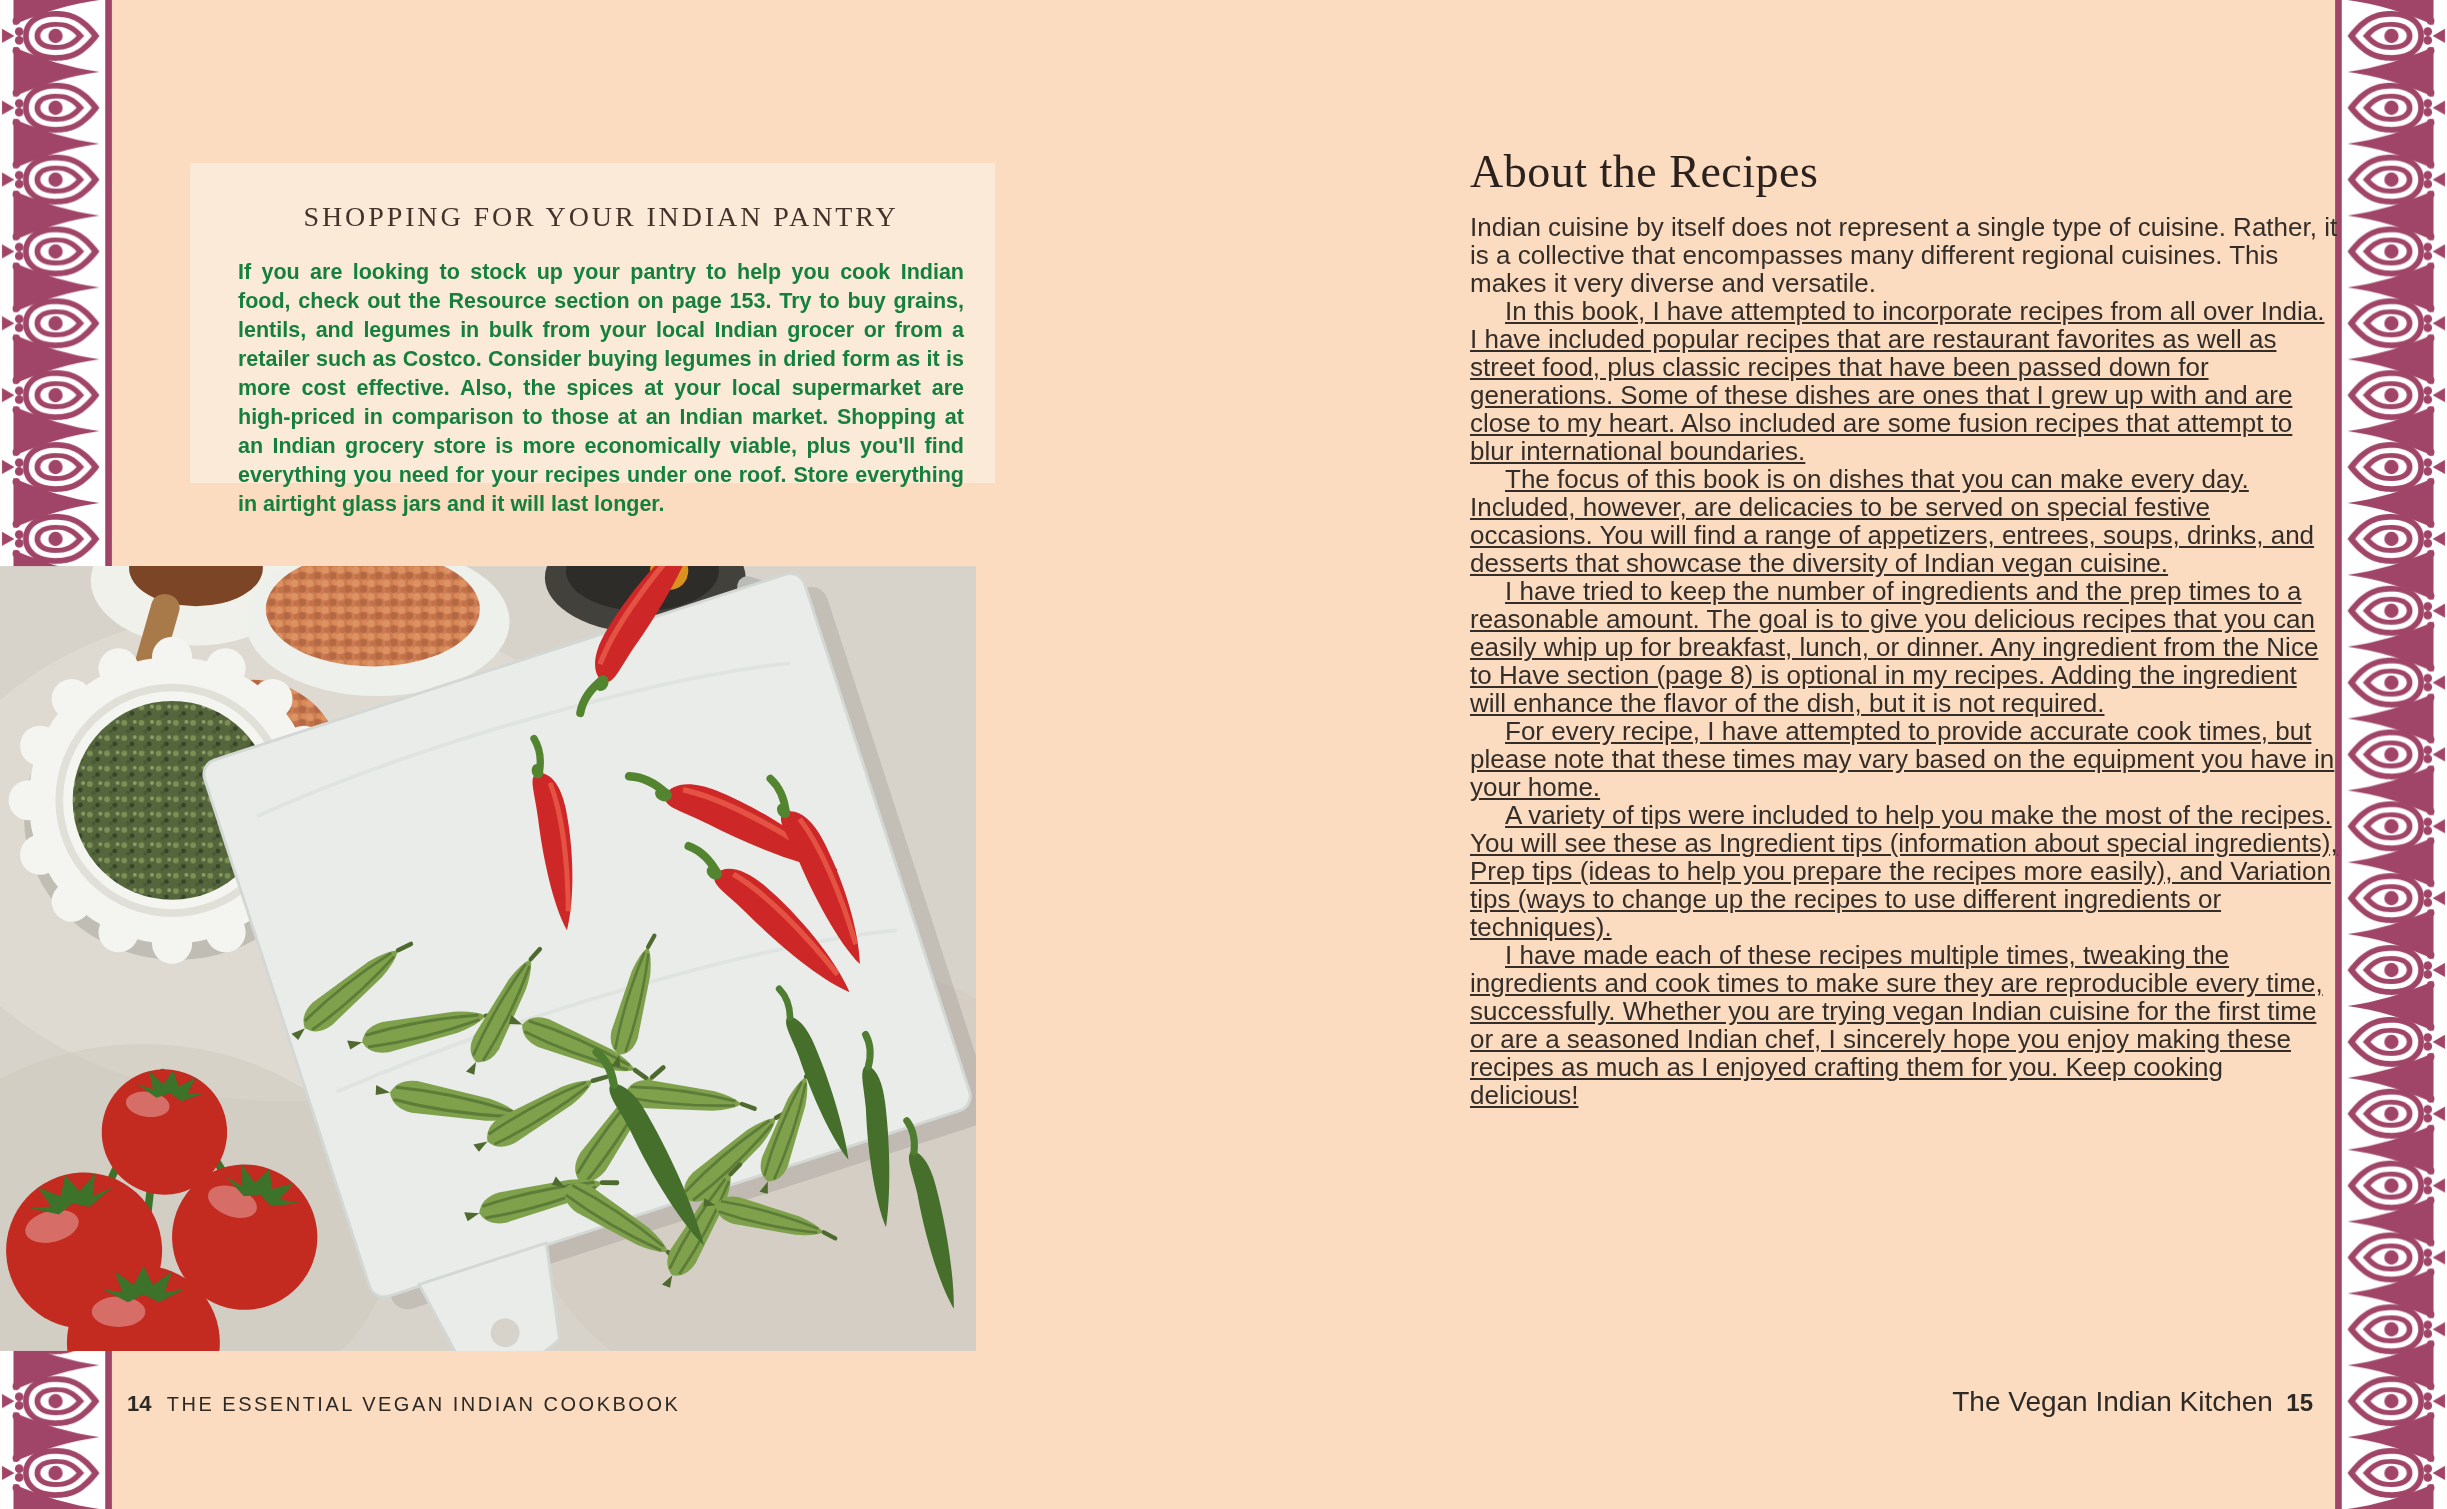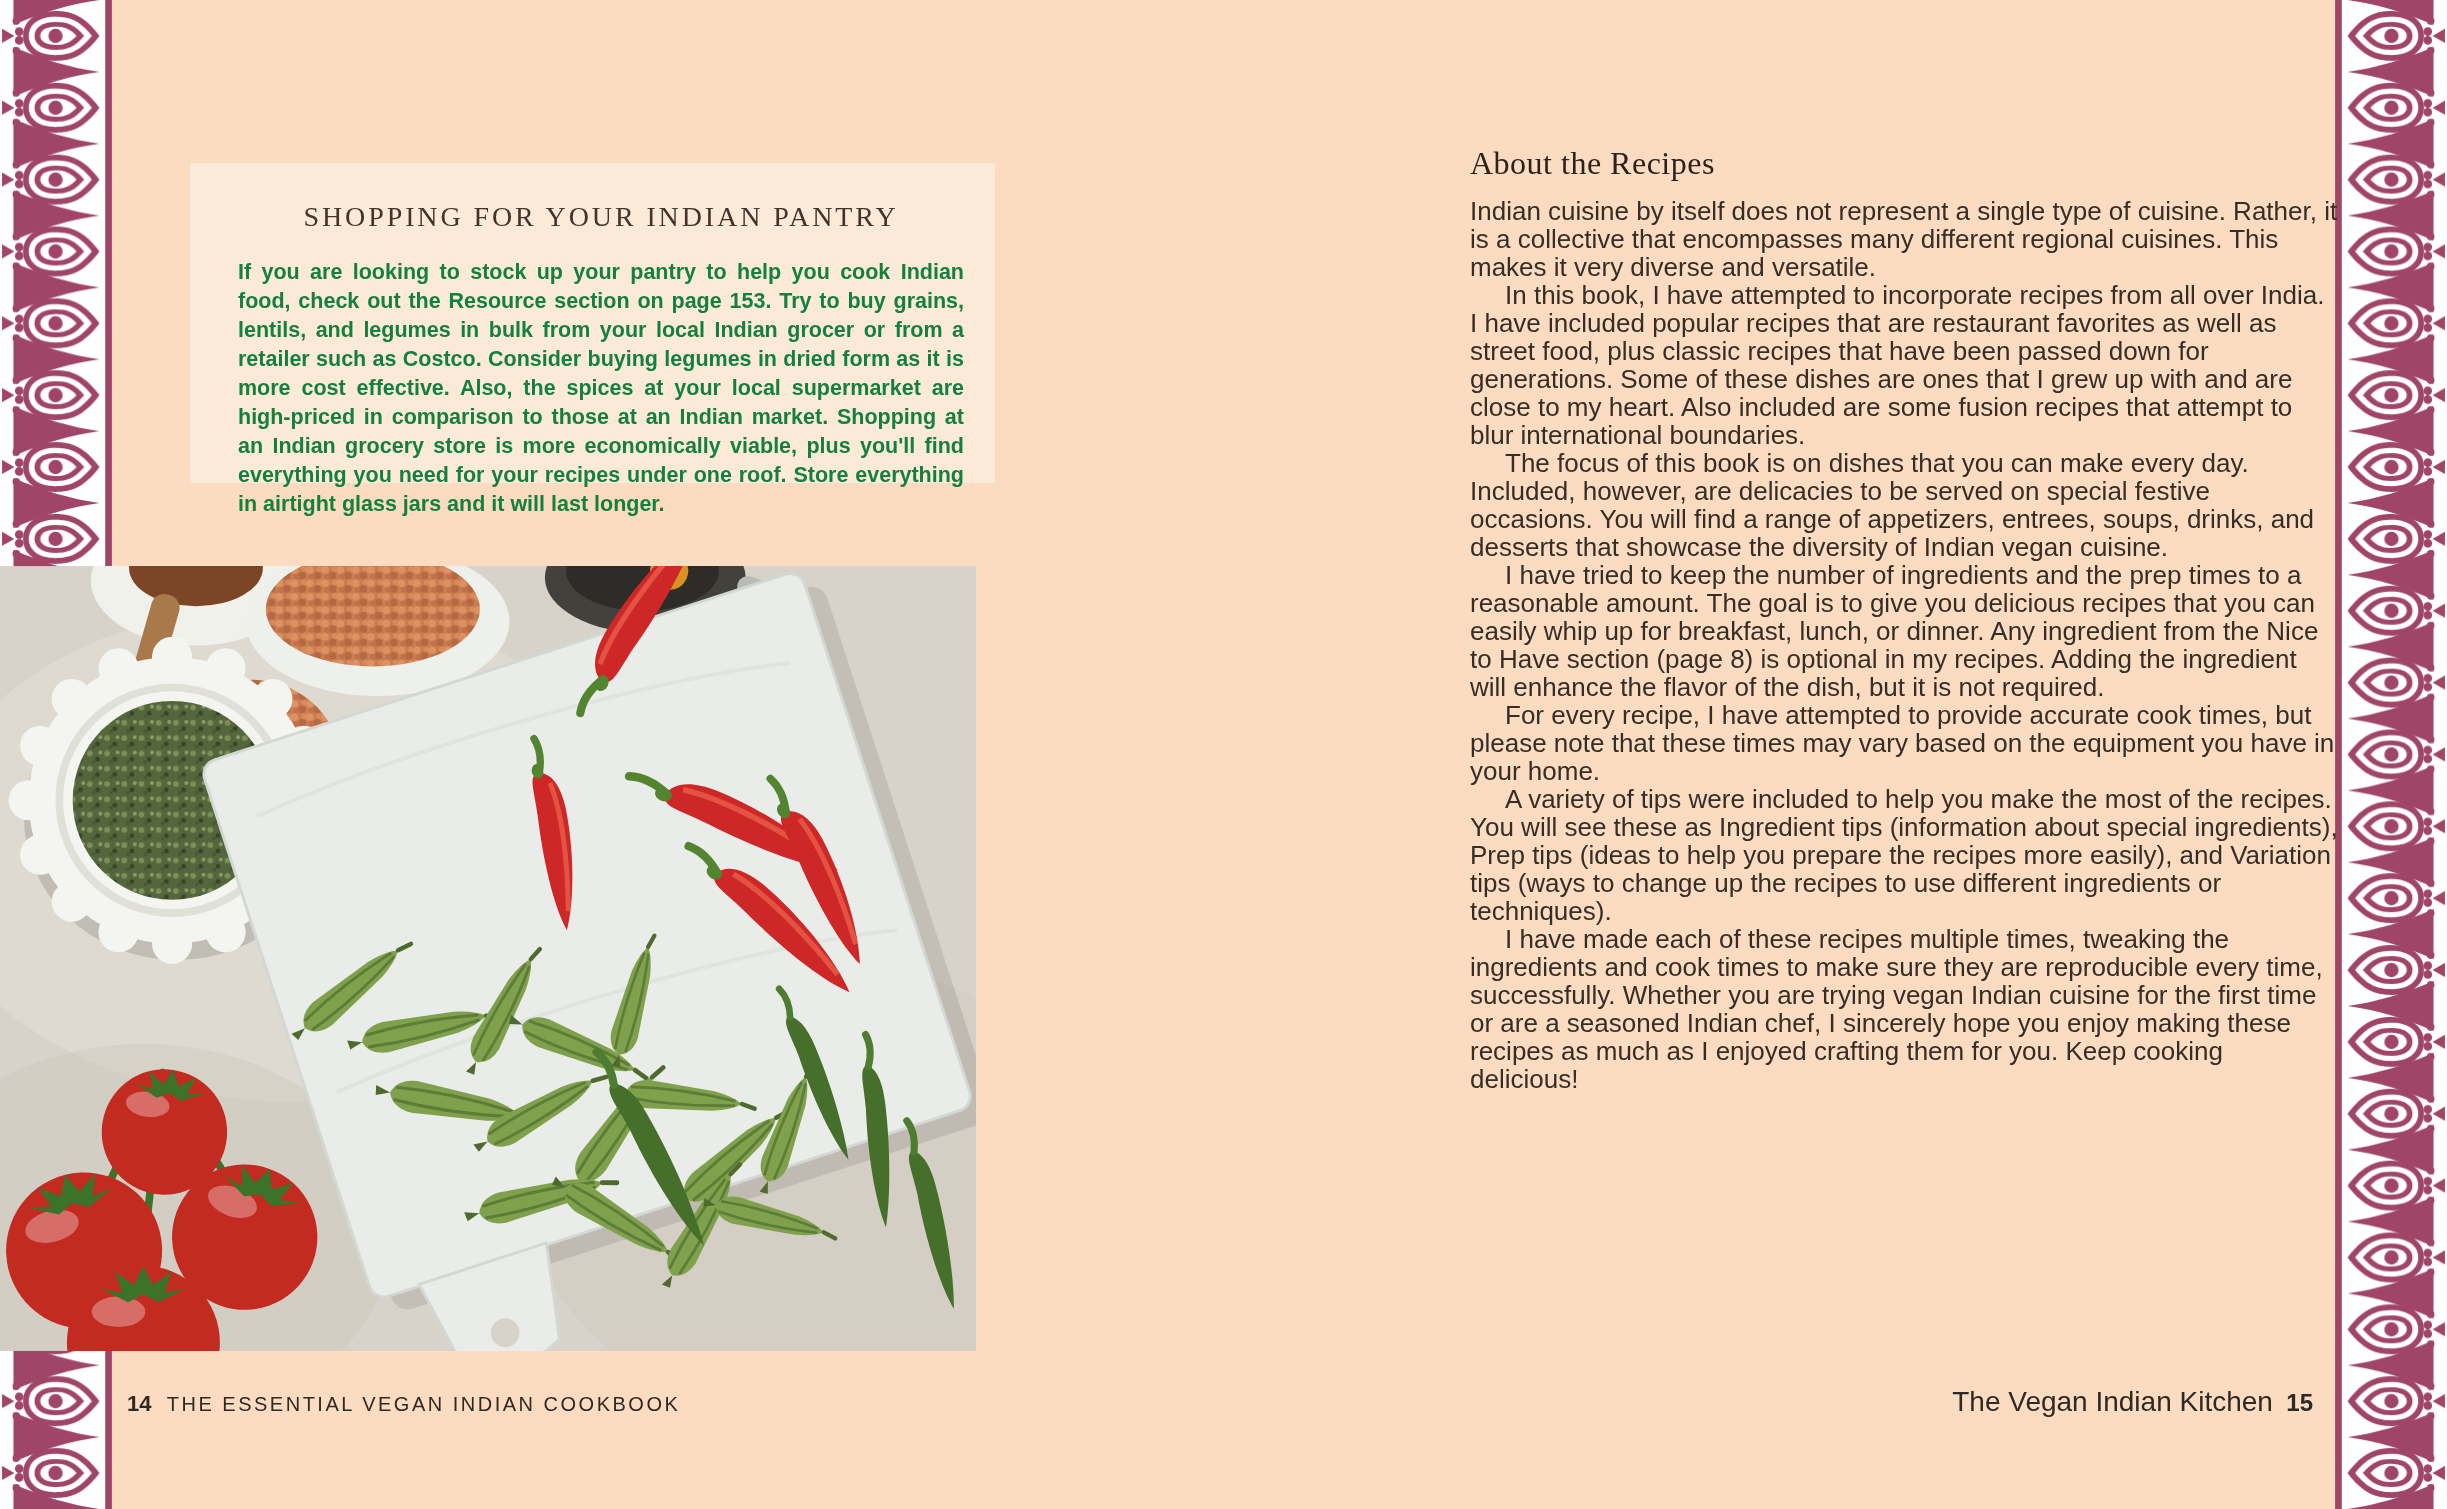--- a/index.html
+++ b/index.html
@@ -17,23 +17,23 @@
                  margin:0 0 25px 0;}
   .pantry-box p{margin:0;font-size:21.5px;line-height:29px;font-weight:700;
                 color:#15803d;text-align:justify;}
 
   
   .photo{position:absolute;left:0;top:566px;display:block;}
 
   
   .about{position:absolute;left:1470px;top:145px;width:868px;}
   .about h1{font-family:"Liberation Serif","DejaVu Serif",serif;font-weight:400;
-            font-size:32px;color:#2b221d;margin:0 0 15.3px 0;letter-spacing:0.5px;}
+            font-size:46px;color:#2b221d;margin:0 0 15.3px 0;letter-spacing:0.5px;}
   .about p{margin:0;font-size:26px;line-height:28px;color:#342d28;}
-  .about p.ind{text-indent:35px;}
+  .about p.ind{text-indent:35px;text-decoration:underline;}
 
   
   .footer-left{position:absolute;left:127px;top:1391px;color:#2d2925;white-space:nowrap;}
   .footer-left .num{font-size:22px;font-weight:700;letter-spacing:0;margin-right:15.3px;}
   .footer-left .label{font-size:20px;font-weight:500;letter-spacing:2.5px;}
   .footer-right{position:absolute;right:134px;top:1386px;color:#2d2925;white-space:nowrap;}
   .footer-right .label{font-size:28px;}
   .footer-right .num{font-size:24px;font-weight:700;margin-left:13.4px;}
 </style>
 </head>

